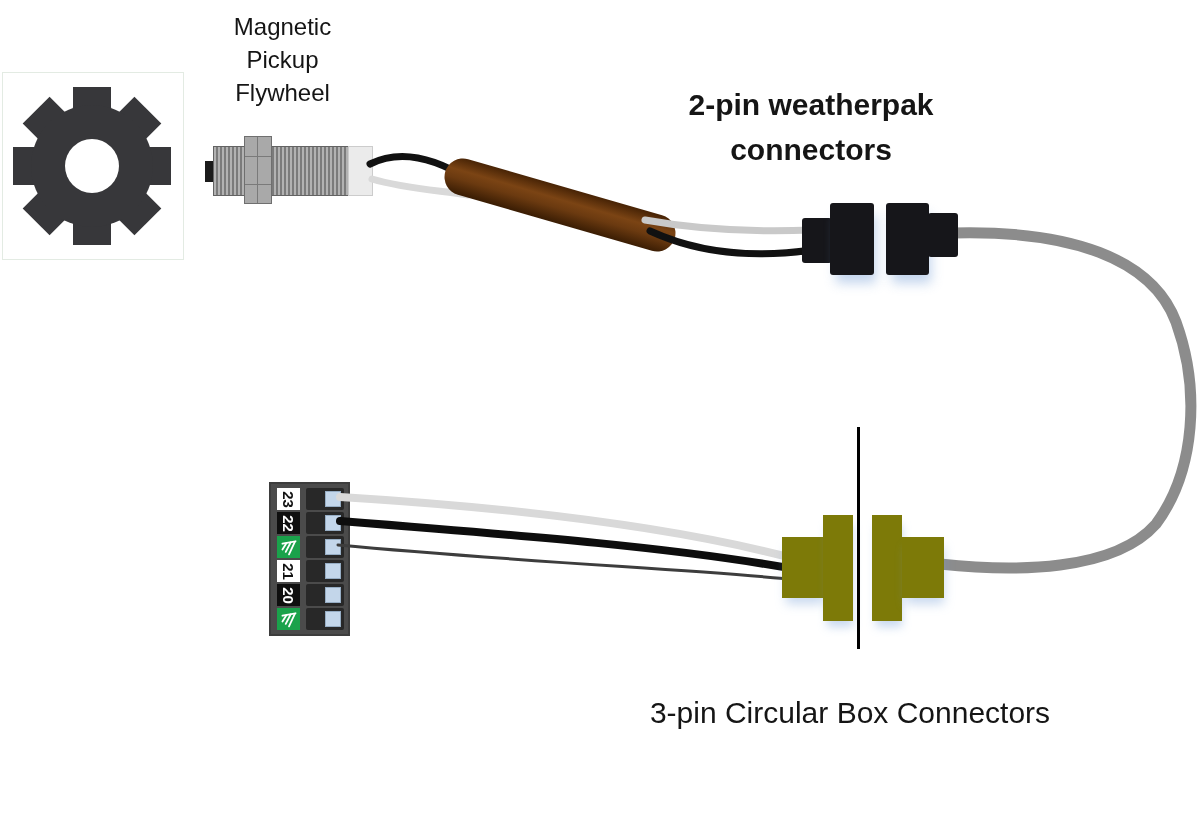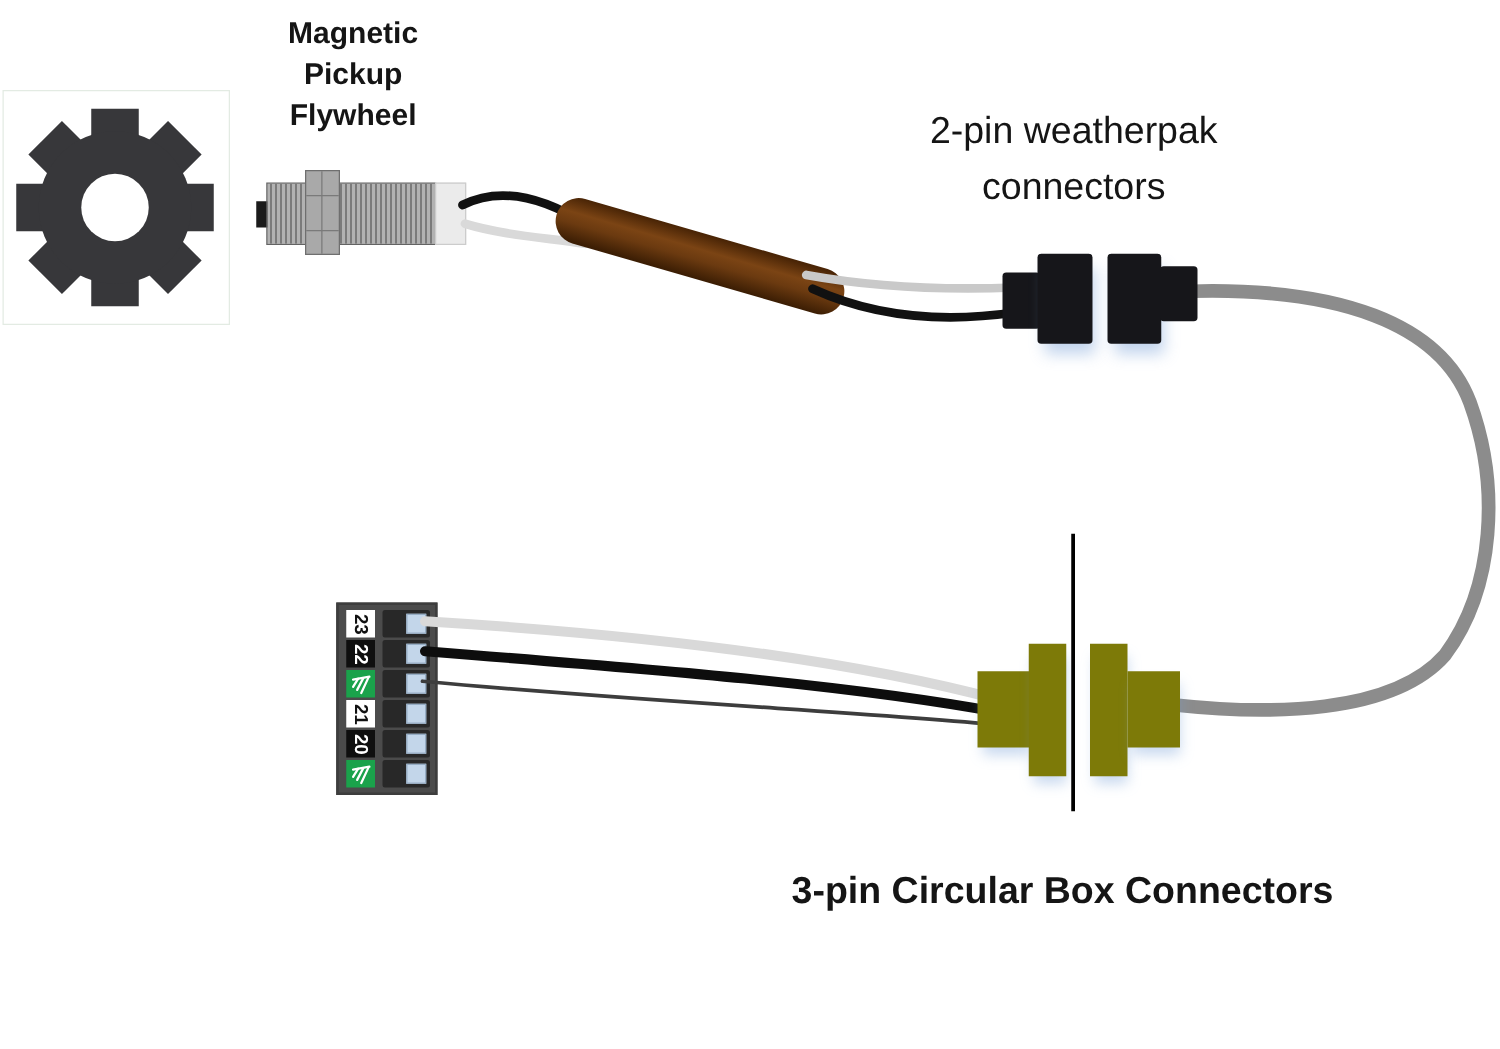--- a/index.html
+++ b/index.html
@@ -2,24 +2,24 @@
 <html><head>
 <meta charset="utf-8">
 <style>
   html,body{margin:0;padding:0;background:#ffffff;}
   #stage{
     position:relative; width:1200px; height:839px; background:#ffffff;
     font-family:"Liberation Sans", sans-serif; overflow:hidden;
   }
   .abs{position:absolute;}
   .txt{position:absolute; color:#151515; white-space:pre-line; text-align:center;}
-  .pickup-label{left:180px; top:10px; width:205px; font-size:24px; line-height:33px; font-weight:700;text-align:center;}
-  .weatherpak-label{left:704px; top:82px; width:310px; font-size:30px; line-height:45px;}
+  .pickup-label{left:180px; top:10px; width:205px; font-size:24px; line-height:33px; font-weight:400;text-align:center;}
+  .weatherpak-label{left:656px; top:82px; width:310px; font-size:30px; line-height:45px;font-weight:bold;}
   .bottom-block{left:600px; top:648px; width:500px; font-size:30px; line-height:43px;}
-  .bottom-block div{white-space:pre-line;font-weight:bold;}
+  .bottom-block div{white-space:pre-line;}
 
   
   .gear-box{left:2px; top:72px; width:180px; height:186px; background:#ffffff; border:1px solid #e3ebe3;}
 
   
   .sensor-tip{left:205px; top:161px; width:9px; height:21px; background:#1b1b1b;}
   .sensor-barrel{left:213px; top:146px; width:136px; height:50px;
     background:repeating-linear-gradient(90deg,#b2b2b2 0 2px,#7b7b7b 2px 4px);
     border:1px solid #636363; box-sizing:border-box;}
   .sensor-nut{left:244px; top:136px; width:28px; height:68px; background:#a9a9a9;

